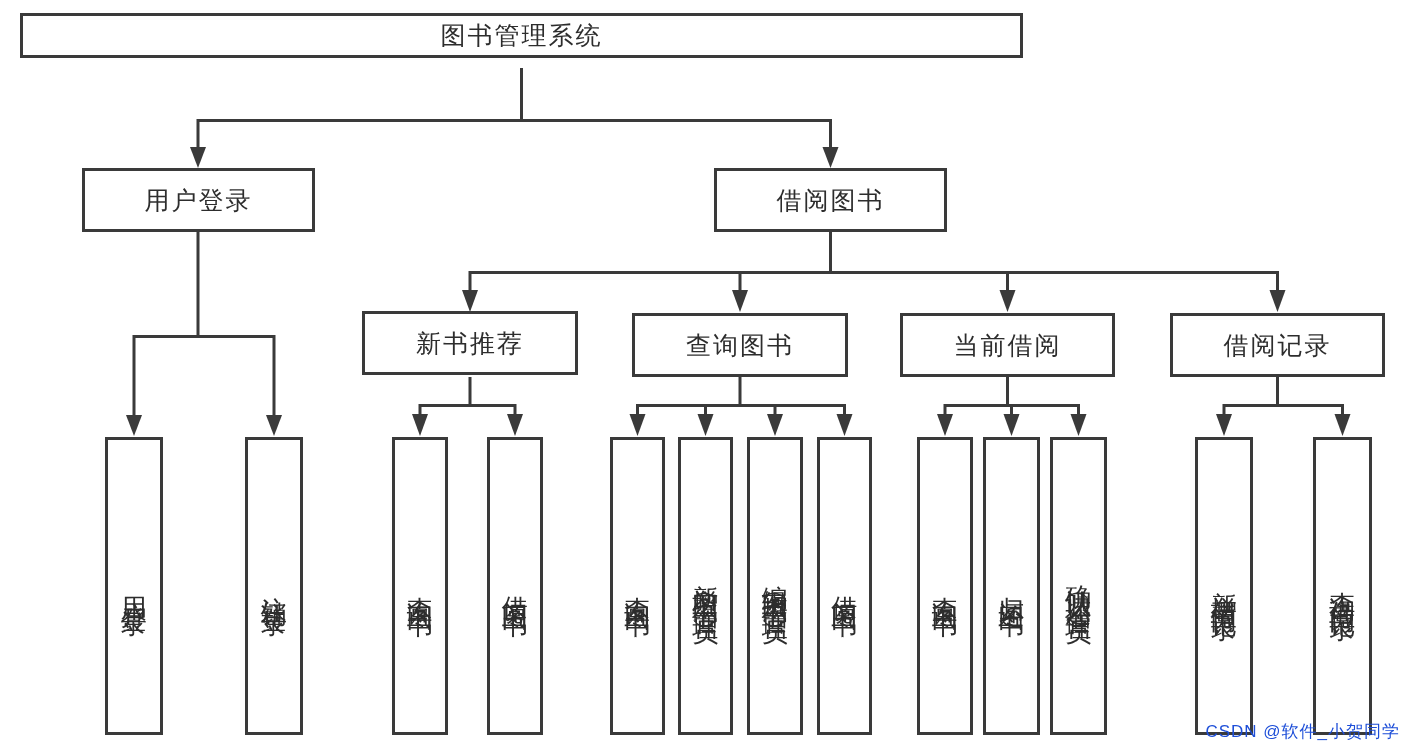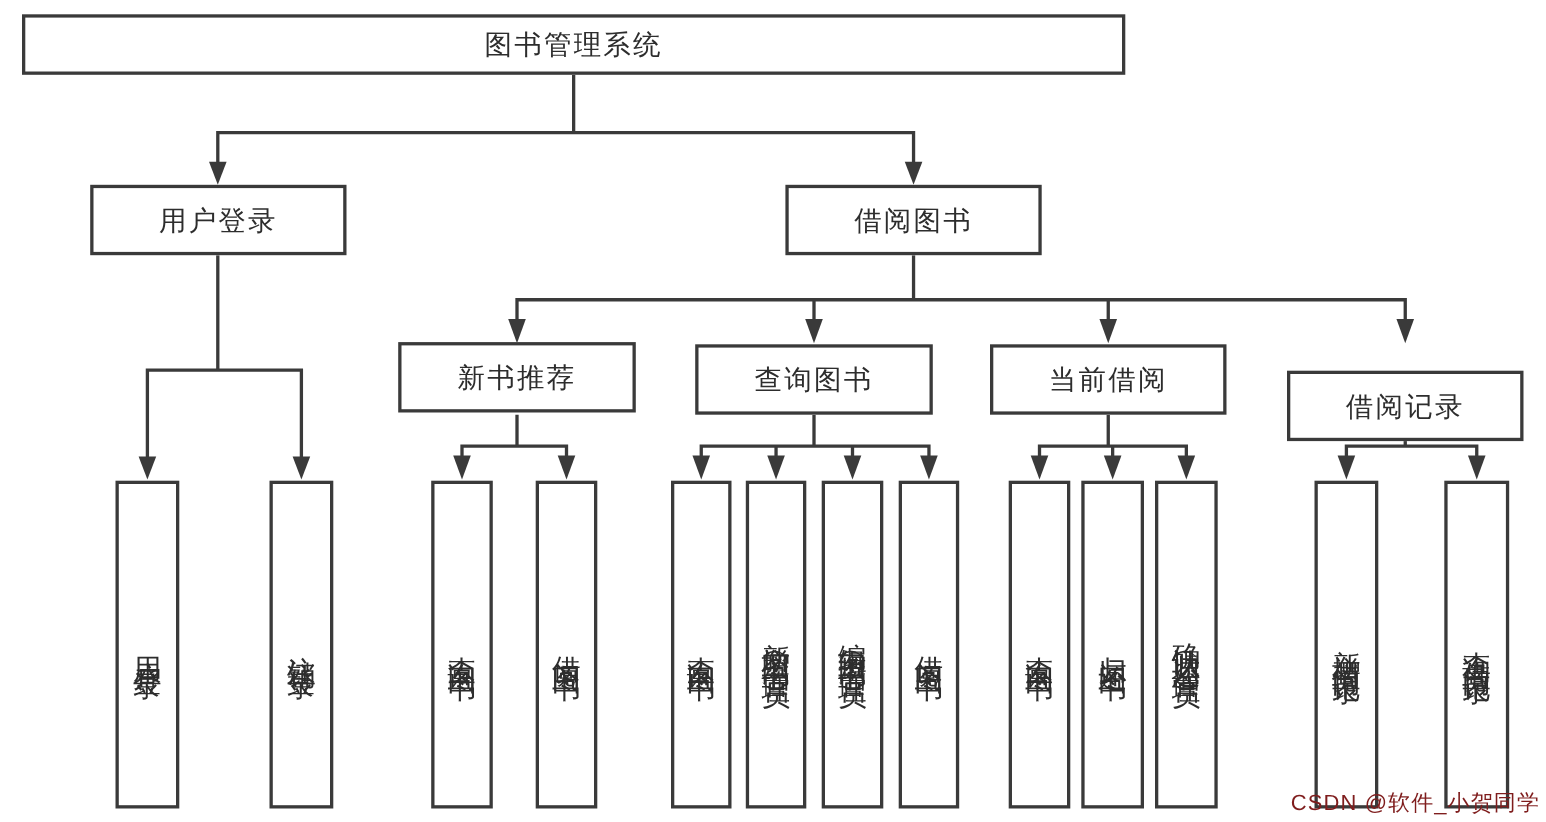--- a/index.html
+++ b/index.html
@@ -31,22 +31,22 @@
     font-size:26px;
     letter-spacing:5px;
     line-height:1.1;
     color:#2d2d2d;
   }
   .leaf{top:437px;height:298px;}
   .lvl{height:64px;}
   #watermark{
     position:absolute;
     right:5px;bottom:4px;
-    font-size:20px;
-    color:#7f1d1d;
+    font-size:17px;
+    color:#1d4ed8;
     letter-spacing:1px;
     white-space:nowrap;
   }
 </style>
 </head>
 <body>
 
 <div id="canvas">
 
   <svg id="connectors" viewBox="0 0 1405 747" xmlns="http://www.w3.org/2000/svg">
@@ -82,41 +82,41 @@
       <polygon points="767,414 783,414 775,436"></polygon>
       <polygon points="836.5,414 852.5,414 844.5,436"></polygon>
       <polygon points="937,414 953,414 945,436"></polygon>
       <polygon points="1003.5,414 1019.5,414 1011.5,436"></polygon>
       <polygon points="1070.5,414 1086.5,414 1078.5,436"></polygon>
       <polygon points="1216,414 1232,414 1224,436"></polygon>
       <polygon points="1334.5,414 1350.5,414 1342.5,436"></polygon>
     </g>
   </svg>
 
-  <div class="node" style="left:20px;top:13px;width:1003px;height:55px;">
+  <div class="node" style="left:20px;top:13px;width:1003px;height:45px;">
     <span class="hlabel">图书管理系统</span>
   </div>
 
   <div class="node lvl" style="left:82px;top:168px;width:233px;">
     <span class="hlabel">用户登录</span>
   </div>
   <div class="node lvl" style="left:714px;top:168px;width:233px;">
     <span class="hlabel">借阅图书</span>
   </div>
 
   <div class="node lvl" style="left:362px;top:311px;width:216px;">
     <span class="hlabel">新书推荐</span>
   </div>
   <div class="node lvl" style="left:632px;top:313px;width:216px;">
     <span class="hlabel">查询图书</span>
   </div>
   <div class="node lvl" style="left:900px;top:313px;width:215px;">
     <span class="hlabel">当前借阅</span>
   </div>
-  <div class="node lvl" style="left:1170px;top:313px;width:215px;margin-top:24px;">
+  <div class="node lvl" style="left:1170px;top:313px;width:215px;">
     <span class="hlabel">借阅记录</span>
   </div>
 
   <div class="node leaf" style="left:105px;width:58px;">
     <span class="vlabel">用户登录</span>
   </div>
   <div class="node leaf" style="left:245px;width:58px;">
     <span class="vlabel">注销登录</span>
   </div>
   <div class="node leaf" style="left:392px;width:56px;">

